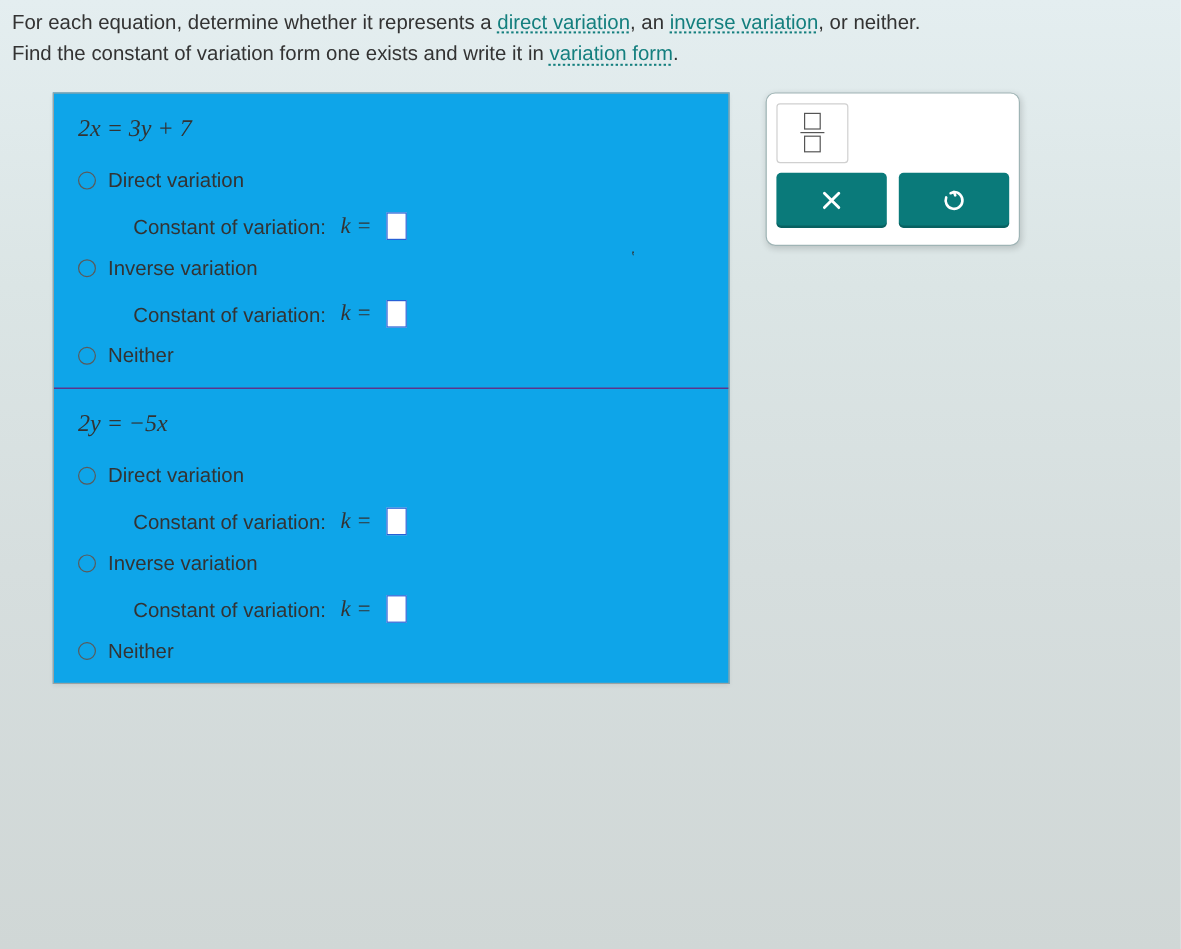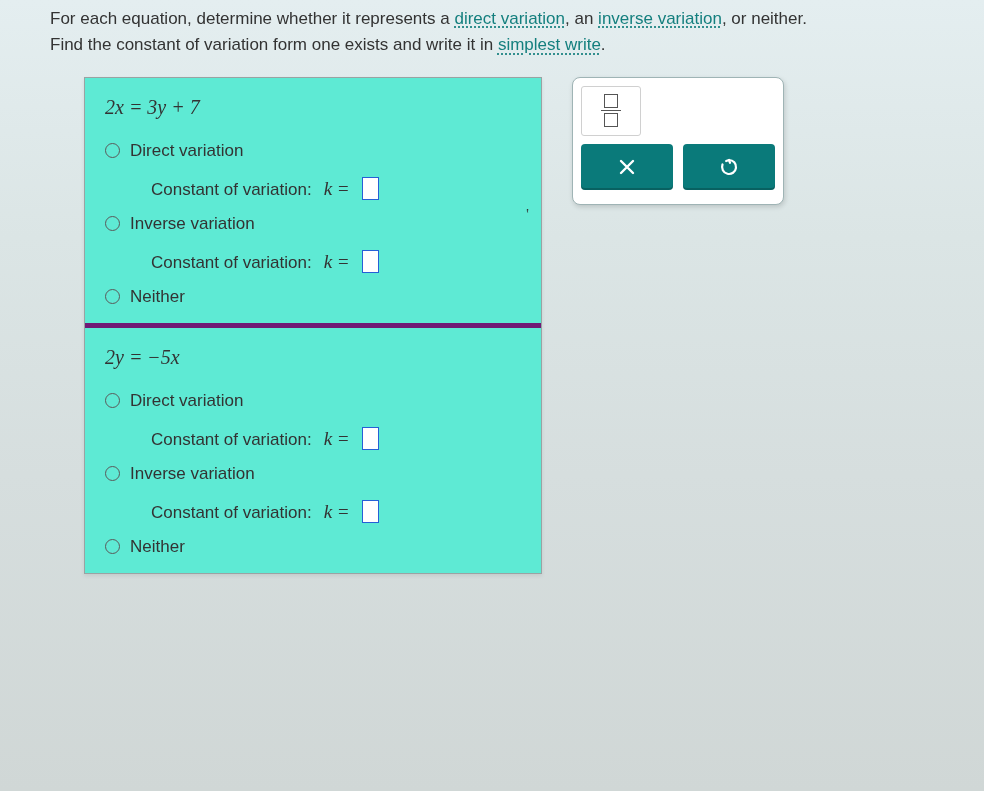--- a/index.html
+++ b/index.html
@@ -5,34 +5,34 @@
   * { box-sizing: border-box; margin: 0; padding: 0; }
   body {
     font-family: Verdana, Geneva, sans-serif;
     background: linear-gradient(180deg, #e4eef0 0%, #dbe5e5 30%, #d6dede 60%, #d0d7d6 100%);
     width: 984px;
     height: 791px;
     overflow: hidden;
     color: #3a3a3a;
     position: relative;
   }
-  .content { padding: 6px 26px 0 10px; margin-left: 40px; }
+  .content { padding: 6px 26px 0 10px; }
   .prompt { font-size: 17px; line-height: 1.55; margin-bottom: 12px; color: #333; }
   .dlink { color: #147f7e; text-decoration: underline dotted; text-underline-offset: 3px; cursor: pointer; }
 
   .workarea { display: flex; gap: 30px; margin-top: 18px; padding-left: 34px; }
 
   .question-box {
-    background: #5eead4;
+    background: #0ea5e9;
     border: 1px solid #9aa3a3;
-    width: 458px;
+    width: 564px;
     box-shadow: 0 2px 4px rgba(0,0,0,0.08);
   }
   .q-section { padding: 18px 20px 16px 20px; }
-  .q-section + .q-section { border-top: 5px solid #701a75; }
+  .q-section + .q-section { border-top: 1px solid #701a75; }
 
   .equation { font-family: 'Times New Roman', Times, serif; font-style: italic; font-size: 20px; color: #333; margin-bottom: 22px; }
 
   .opt-row { display: flex; align-items: center; gap: 10px; font-size: 17px; color: #333; cursor: pointer; margin-bottom: 6px; }
   .radio {
     width: 15px; height: 15px; border: 1.5px solid #5a5a5a; border-radius: 50%; flex: 0 0 auto;
   }
   .const-row { display: flex; align-items: flex-end; gap: 12px; padding: 10px 0 14px 46px; font-size: 17px; color: #333; }
   .k-eq { font-family: 'Times New Roman', Times, serif; font-style: italic; font-size: 19px; }
   .input-box {
@@ -73,21 +73,21 @@
 
   .stray-dot { position: absolute; left: 526px; top: 206px; font-size: 14px; color: #333; }
 </style>
 </head>
 <body>
 
 <div class="content">
   <p class="prompt">
     <span>For each equation, determine whether it represents a </span><span class="dlink">direct variation</span><span>, an </span><span class="dlink">inverse variation</span><span>, or neither.</span>
     <br>
-    <span>Find the constant of variation form one exists and write it in </span><span class="dlink">simplest write</span><span>.</span>
+    <span>Find the constant of variation form one exists and write it in </span><span class="dlink">variation form</span><span>.</span>
   </p>
 
   <div class="workarea">
     <div class="question-box">
 
       <div class="q-section">
         <div class="equation">2x = 3y + 7</div>
 
         <div class="opt-row">
           <span class="radio"></span>

